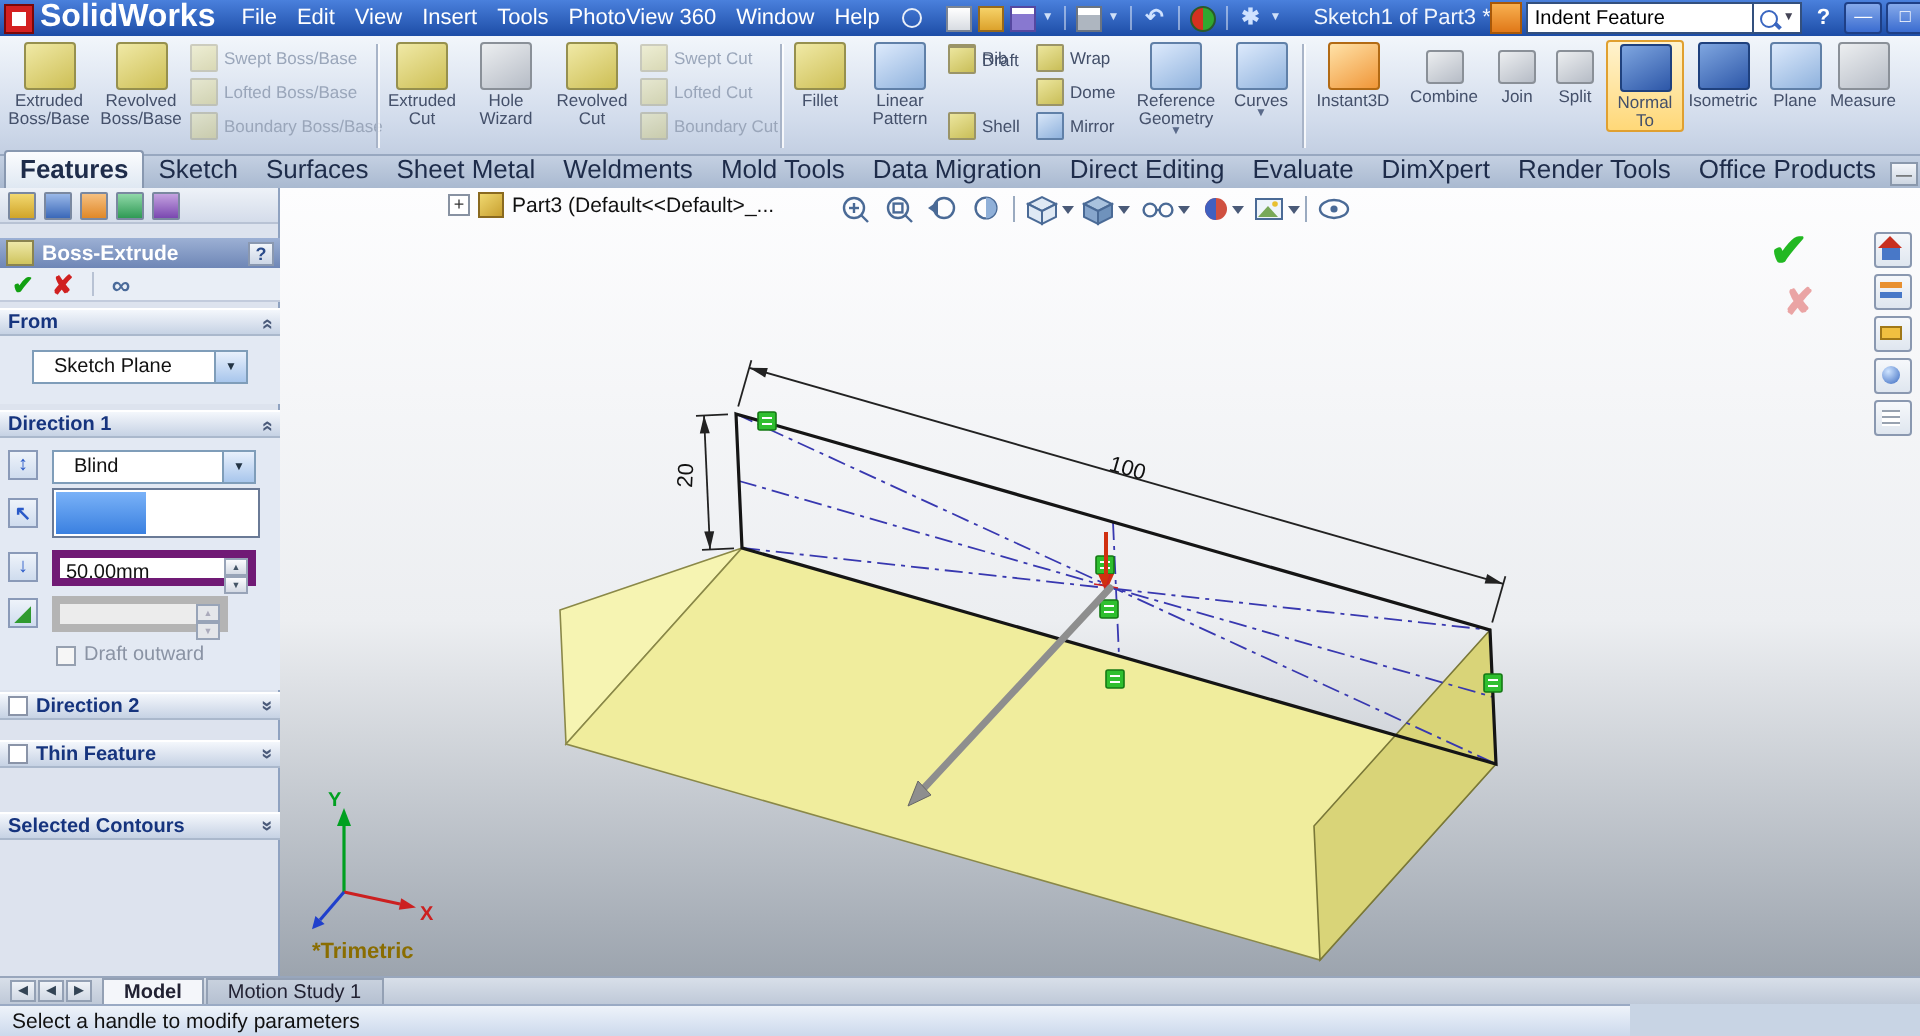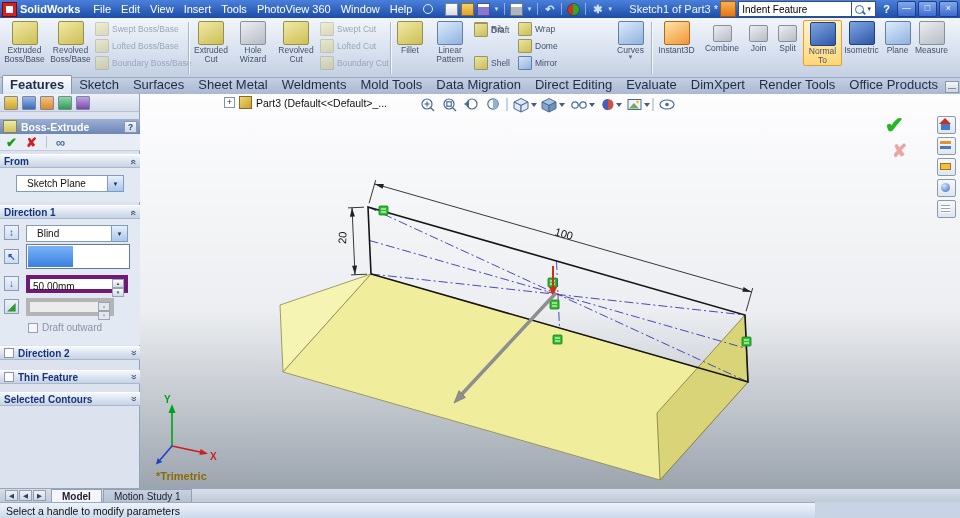--- a/index.html
+++ b/index.html
@@ -3,21 +3,21 @@
 <meta charset="utf-8">
 <style>
   html,body{margin:0;padding:0;background:#8a94a2;}
   .screen{position:relative;width:960px;height:518px;overflow:hidden;
     font-family:"Liberation Sans",sans-serif;background:#c8d4e4;cursor:default;}
   
   .tb{position:absolute;left:0;top:0;width:960px;height:18px;
     background:linear-gradient(#4a80dc,#1d4da6);display:flex;align-items:center;color:#fff;}
   .logo{width:13px;height:13px;background:#d42020;border:1px solid #7a0808;margin:0 3px 0 2px;position:relative;flex:none;}
   .logo:after{content:"";position:absolute;inset:3px;background:#fff;}
-  .appname{font-weight:bold;font-size:11px;margin-right:8px;white-space:nowrap;}
+  .appname{font-weight:bold;font-size:16px;margin-right:8px;white-space:nowrap;}
   .menu{padding:0 5px;font-size:11px;white-space:nowrap;}
   .pin{width:8px;height:8px;border:1.5px solid #e8eef8;border-radius:50%;margin:0 6px;flex:none;}
   .stdbar{display:flex;align-items:center;gap:3px;margin-left:6px;}
   .sic{width:13px;height:13px;box-sizing:border-box;flex:none;}
   .sic.page{background:linear-gradient(#ffffff,#d8dce2);border:1px solid #7a8494;}
   .sic.folder{background:linear-gradient(#f6d268,#dca22c);border:1px solid #96691a;}
   .sic.floppy{background:linear-gradient(#fff 28%,#8878d0 28%);border:1px solid #5548a0;}
   .sic.printer{background:linear-gradient(#fff 30%,#aeb6c0 30%);border:1px solid #6a7482;}
   .sic.glyph{border:none;color:#cfe2ff;font-size:11px;line-height:13px;text-align:center;font-weight:bold;}
   .sic.rebuild{border:1px solid #2a5a2a;background:linear-gradient(90deg,#d43020 50%,#30a830 50%);border-radius:50%;}
@@ -268,20 +268,25 @@
         <span>Wrap</span>
       </div>
     <div class="rsmall" style="left:518px;top:20px">
       <div class="ri12"></div>
         <span>Dome</span>
       </div>
     <div class="rsmall" style="left:518px;top:37px">
       <div class="ri12 b"></div>
         <span>Mirror</span>
       </div>
+    <div class="rbig" style="left:564px;width:48px">
+      <div class="ri b"></div>
+      <div class="lbl">Reference Geometry</div>
+      <div class="dd">▼</div>
+      </div>
     <div class="rbig" style="left:613px;width:35px">
       <div class="ri b"></div>
       <div class="lbl">Curves</div>
       <div class="dd">▼</div>
       </div>
     <div class="rsep" style="left:651px"></div>
     <div class="rbig" style="left:654px;width:45px">
       <div class="ri o"></div>
       <div class="lbl">Instant3D</div>
       </div>
@@ -400,21 +405,21 @@
     <div class="sect" style="top:252px">
       <span class="cbx2"></span>
       <span>Direction 2</span>
       <span class="chev down">«</span>
     </div>
     <div class="sect" style="top:276px">
       <span class="cbx2"></span>
       <span>Thin Feature</span>
       <span class="chev down">«</span>
     </div>
-    <div class="sect" style="top:298px">
+    <div class="sect" style="top:312px">
       <span>Selected Contours</span>
       <span class="chev down">«</span>
     </div>
   </div>
 
   <div class="viewport">
 
     <svg class="scene" width="820" height="394">
 
       <g>

